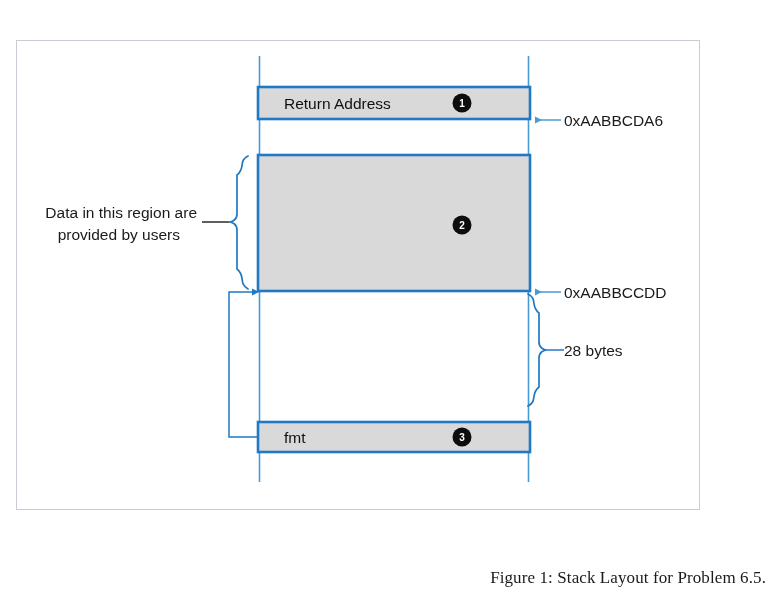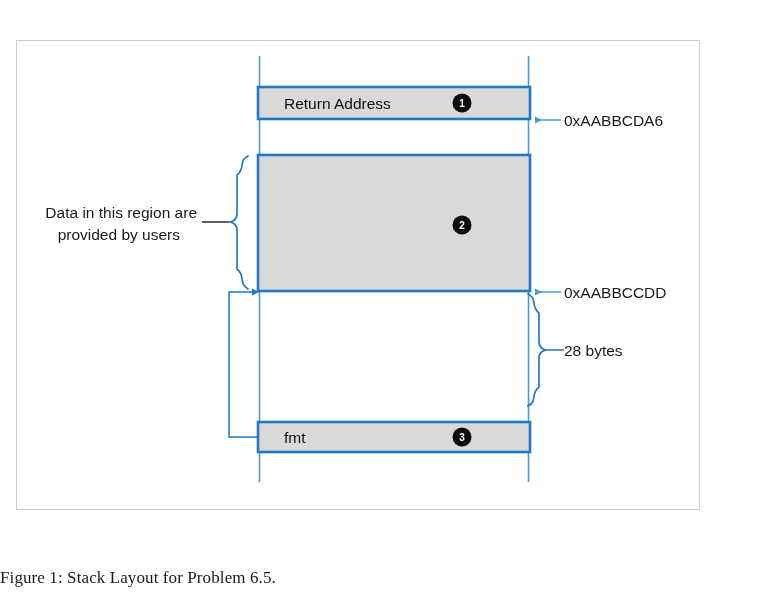--- a/index.html
+++ b/index.html
@@ -35,21 +35,21 @@
     left: 16px;
     top: 28px;
     width: 684px;
     height: 470px;
   }
   .caption {
     position: absolute;
     left: 0;
     top: 556px;
     width: 766px;
-    text-align: left;
+    text-align: right;
     font-family: "Liberation Serif", serif;
     font-size: 17px;
     color: #1a1a1a;
     letter-spacing: 0.1px;
   }
   .svg-label {
     font-family: "Liberation Sans", sans-serif;
     font-size: 15.5px;
     fill: #1a1a1a;
   }

